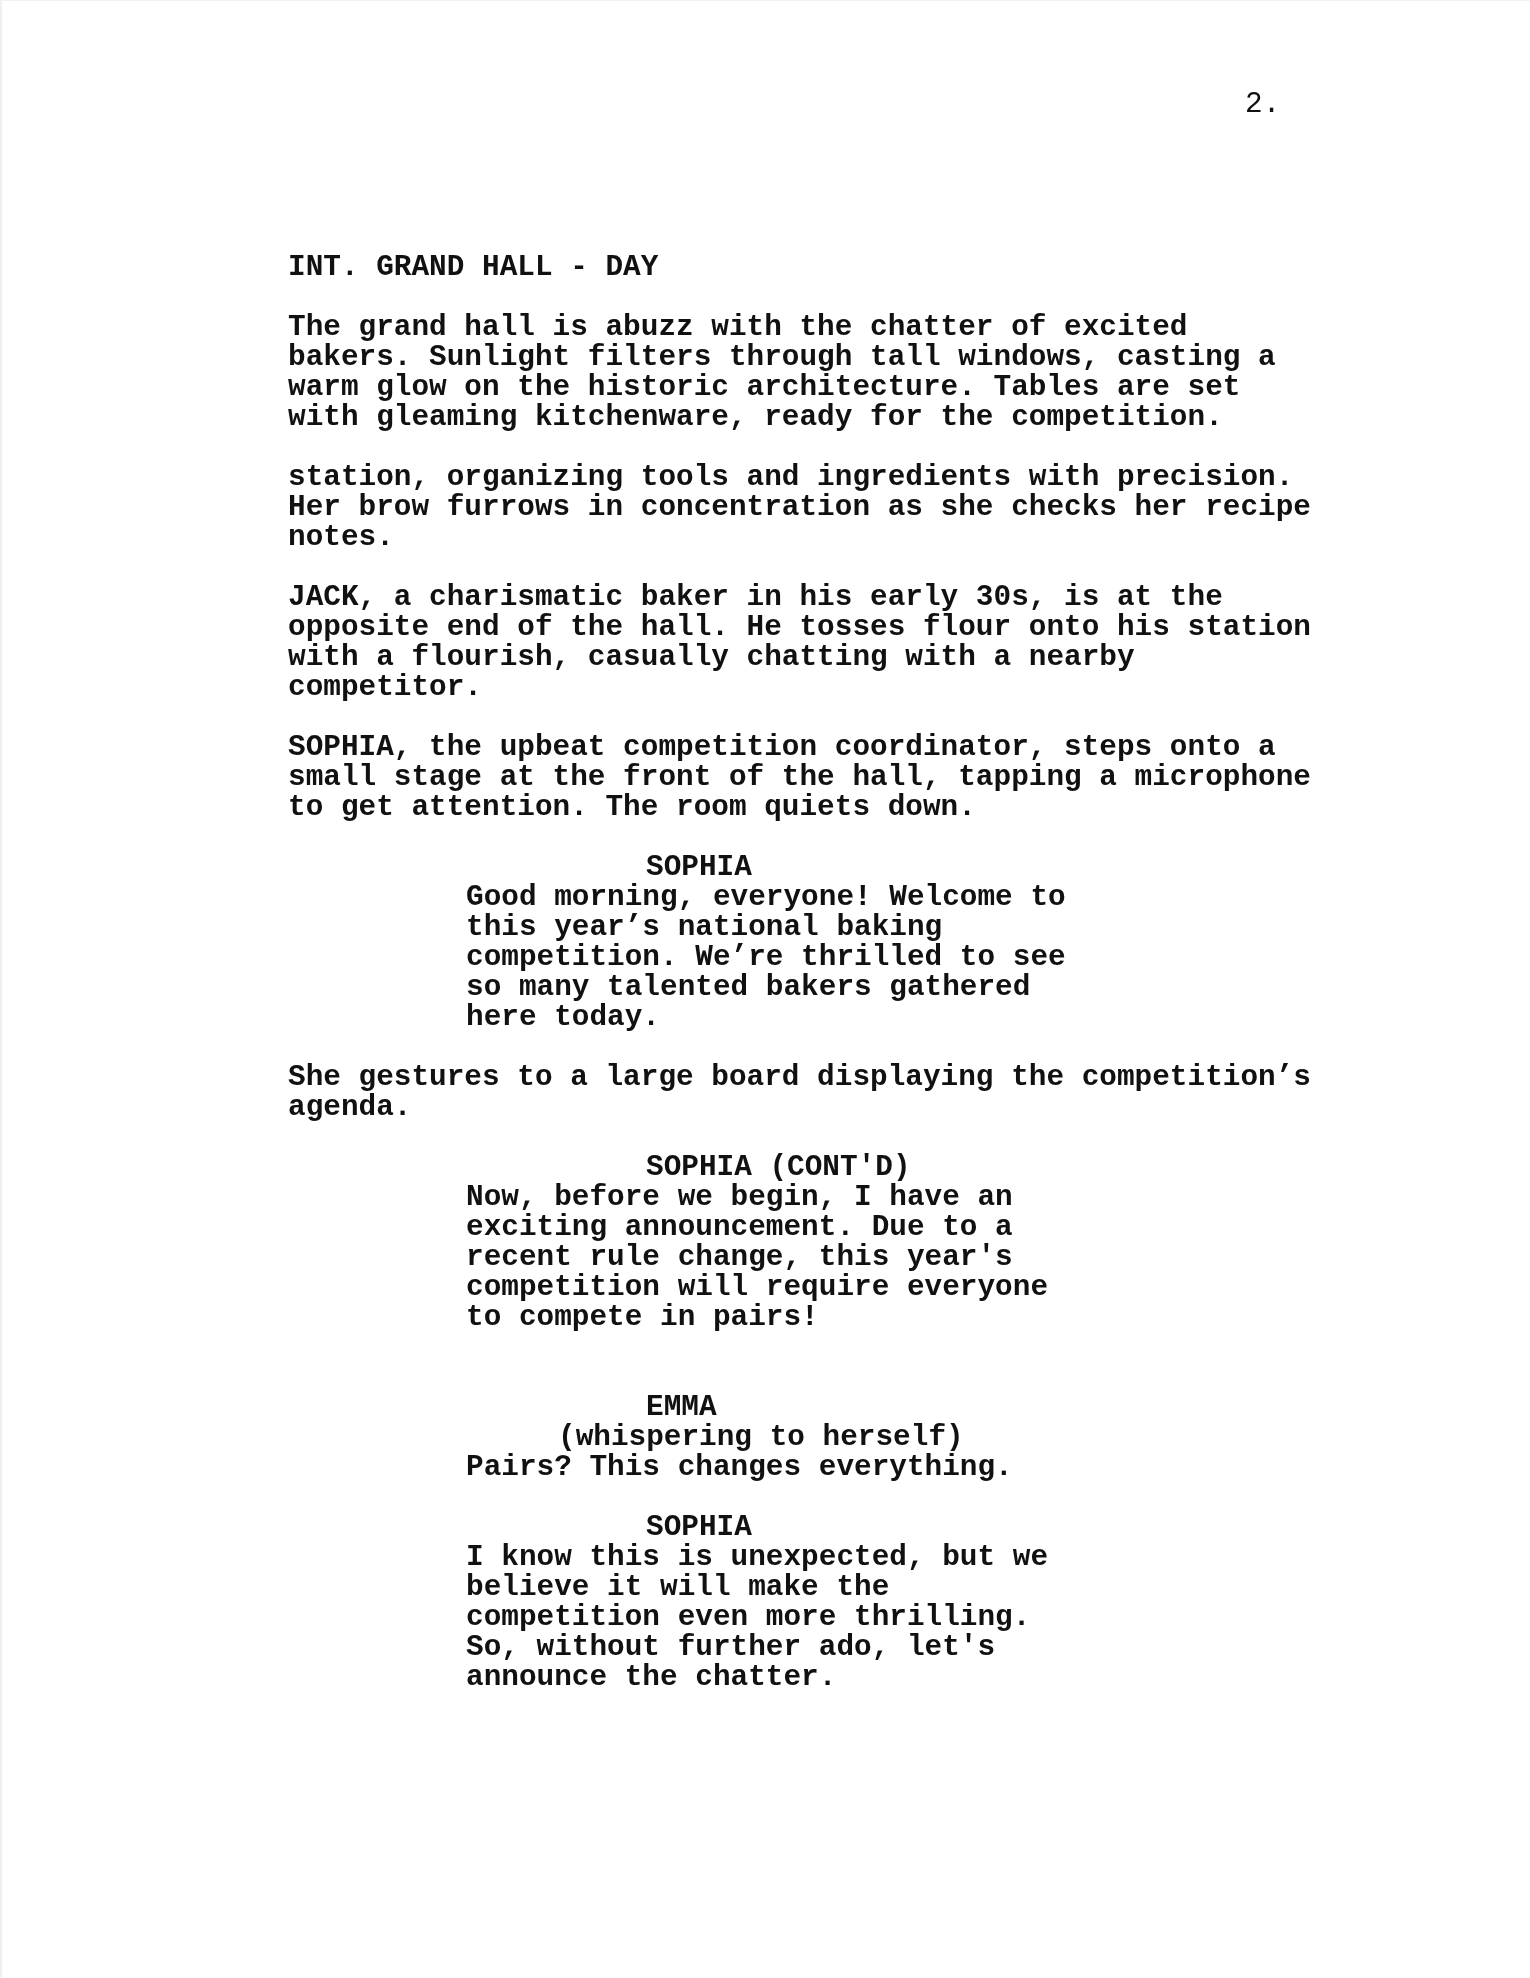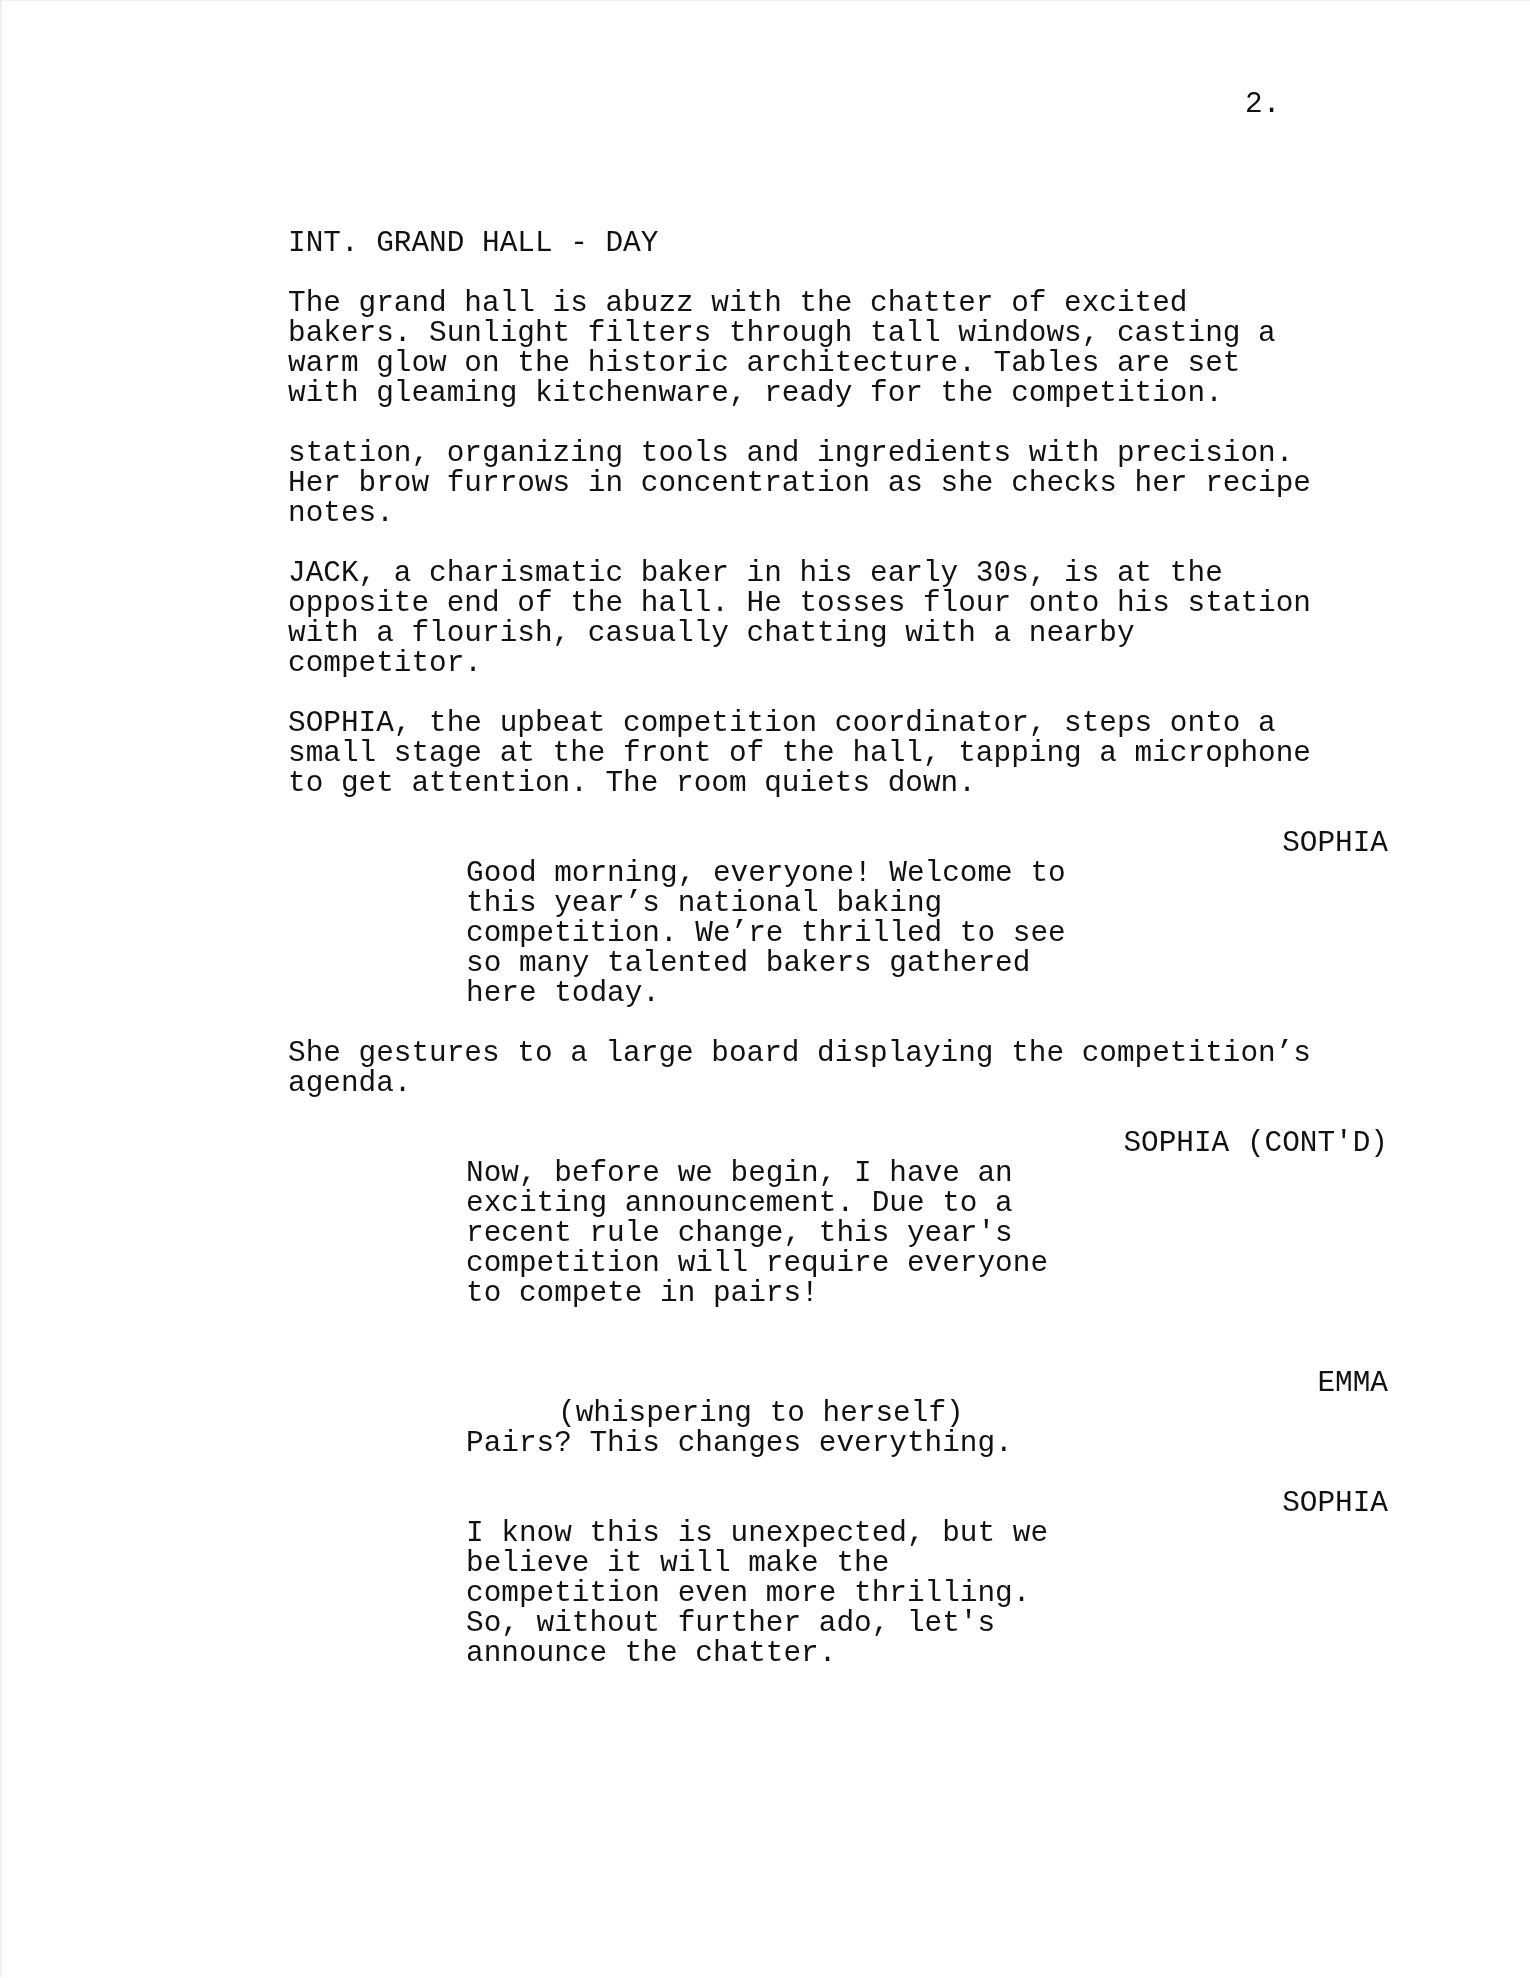--- a/index.html
+++ b/index.html
@@ -5,25 +5,25 @@
     html, body { margin: 0; padding: 0; background: #ffffff; }
     body { width: 1530px; height: 1978px; position: relative; overflow: hidden; }
     .page {
       position: absolute; left: 0; top: 0; width: 1528px; height: 1976px;
       border-left: 2px solid #efefef; border-top: 1px solid #f2f2f2;
       background: #ffffff;
       font-family: "Liberation Mono", "DejaVu Sans Mono", monospace;
       font-size: 29.4px; line-height: 30px; color: #111111;
     }
     .page-number { position: absolute; top: 89px; left: 1243px; white-space: pre; }
-    .body { position: absolute; top: 228px; left: 286px; width: 1100px; }
+    .body { position: absolute; top: 252px; left: 286px; width: 1100px; font-weight: bold; }
     .line { height: 30px; white-space: pre; }
     .blank { height: 30px; }
     .action .line, .heading .line { padding-left: 0; }
-    .character .line { padding-left: 358px; text-align: right; }
+    .character .line { padding-left: 358px; }
     .paren .line { padding-left: 270px; }
     .dialogue .line { padding-left: 178px; }
   </style>
 </head>
 <body>
 
 <div class="page">
   <div class="page-number">2.</div>
 
   <div class="body">

